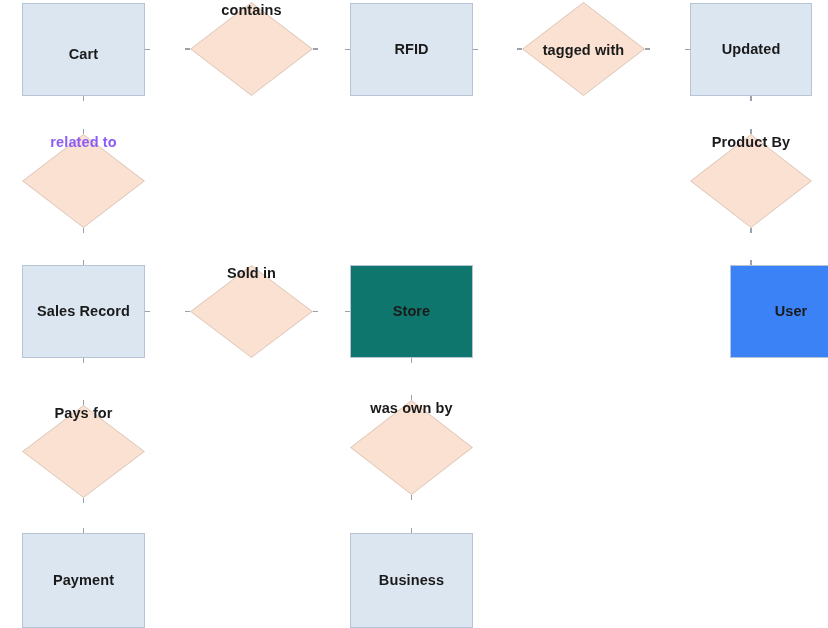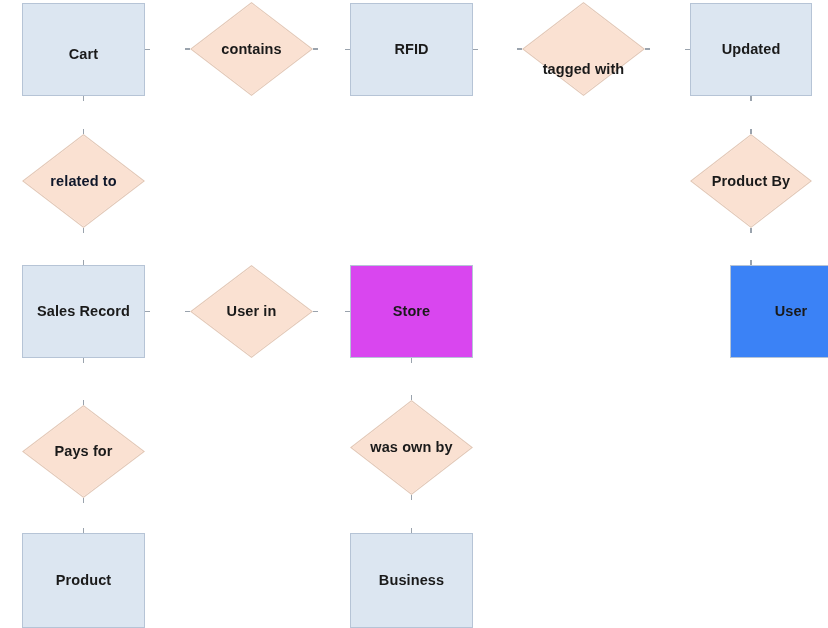--- a/index.html
+++ b/index.html
@@ -33,21 +33,20 @@
     font-weight: bold;
     color: #1a1a1a;
     letter-spacing: 0.1px;
     text-align: center;
     line-height: 1.15;
     white-space: nowrap;
   }
   
   .relationship {
     display: flex;
-    align-items: center;
     justify-content: center;
   }
   .relationship .diamond-shape {
     position: absolute;
     inset: 0;
     background: #fae1d2;
     clip-path: polygon(50% 0%, 100% 50%, 50% 100%, 0% 50%);
   }
   .relationship .diamond-edge {
     position: absolute;
@@ -94,56 +93,56 @@
     </div>
     <div class="node entity" style="left: 350px; top: 3px; width: 123px; height: 93px; background: rgb(220, 230, 241); border-color: rgb(182, 196, 214);">
       <span class="label" style="color: rgb(26, 26, 26);">RFID</span>
     </div>
     <div class="node entity" style="left: 690px; top: 3px; width: 122px; height: 93px; background: rgb(220, 230, 241); border-color: rgb(182, 196, 214);">
       <span class="label" style="color: rgb(26, 26, 26);">Updated</span>
     </div>
     <div class="node entity" style="left: 22px; top: 265px; width: 123px; height: 93px; background: rgb(220, 230, 241); border-color: rgb(182, 196, 214);">
       <span class="label" style="color: rgb(26, 26, 26);">Sales Record</span>
     </div>
-    <div class="node entity" style="left: 350px; top: 265px; width: 123px; height: 93px; background: #d946ef; border-color: rgb(182, 196, 214);">
+    <div class="node entity" style="left: 350px; top: 265px; width: 123px; height: 93px; background: #0f766e; border-color: rgb(182, 196, 214);">
       <span class="label" style="color: rgb(26, 26, 26);">Store</span>
     </div>
     <div class="node entity" style="left: 730px; top: 265px; width: 122px; height: 93px; background: #3b82f6; border-color: rgb(182, 196, 214);">
       <span class="label" style="color: rgb(26, 26, 26);">User</span>
     </div>
     <div class="node entity" style="left: 22px; top: 533px; width: 123px; height: 95px; background: rgb(220, 230, 241); border-color: rgb(182, 196, 214);">
-      <span class="label" style="color: rgb(26, 26, 26);">Product</span>
+      <span class="label" style="color: rgb(26, 26, 26);">Payment</span>
     </div>
     <div class="node entity" style="left: 350px; top: 533px; width: 123px; height: 95px; background: rgb(220, 230, 241); border-color: rgb(182, 196, 214);">
       <span class="label" style="color: rgb(26, 26, 26);">Business</span>
     </div>
     <div class="node relationship" style="left: 190px; top: 2px; width: 123px; height: 94px;">
       <div class="diamond-edge" style="background: rgb(227, 201, 184);"></div>
       <div class="diamond-shape" style="background: rgb(250, 225, 210); transform: scale(0.97);"></div>
       <span class="label" style="color: rgb(26, 26, 26);">contains</span>
     </div>
     <div class="node relationship" style="left: 522px; top: 2px; width: 123px; height: 94px;">
       <div class="diamond-edge" style="background: rgb(227, 201, 184);"></div>
       <div class="diamond-shape" style="background: rgb(250, 225, 210); transform: scale(0.97);"></div>
       <span class="label" style="color: rgb(26, 26, 26); margin-top: 40px;">tagged with</span>
     </div>
     <div class="node relationship" style="left: 22px; top: 134px; width: 123px; height: 94px;">
       <div class="diamond-edge" style="background: rgb(227, 201, 184);"></div>
       <div class="diamond-shape" style="background: rgb(250, 225, 210); transform: scale(0.97);"></div>
-      <span class="label" style="color: #0f172a;">related to</span>
+      <span class="label" style="color: #8b5cf6;">related to</span>
     </div>
     <div class="node relationship" style="left: 690px; top: 134px; width: 122px; height: 94px;">
       <div class="diamond-edge" style="background: rgb(227, 201, 184);"></div>
       <div class="diamond-shape" style="background: rgb(250, 225, 210); transform: scale(0.97);"></div>
       <span class="label" style="color: rgb(26, 26, 26);">Product By</span>
     </div>
     <div class="node relationship" style="left: 190px; top: 265px; width: 123px; height: 93px;">
       <div class="diamond-edge" style="background: rgb(227, 201, 184);"></div>
       <div class="diamond-shape" style="background: rgb(250, 225, 210); transform: scale(0.97);"></div>
-      <span class="label" style="color: rgb(26, 26, 26);">User in</span>
+      <span class="label" style="color: rgb(26, 26, 26);">Sold in</span>
     </div>
     <div class="node relationship" style="left: 22px; top: 405px; width: 123px; height: 93px;">
       <div class="diamond-edge" style="background: rgb(227, 201, 184);"></div>
       <div class="diamond-shape" style="background: rgb(250, 225, 210); transform: scale(0.97);"></div>
       <span class="label" style="color: rgb(26, 26, 26);">Pays for</span>
     </div>
     <div class="node relationship" style="left: 350px; top: 400px; width: 123px; height: 95px;">
       <div class="diamond-edge" style="background: rgb(227, 201, 184);"></div>
       <div class="diamond-shape" style="background: rgb(250, 225, 210); transform: scale(0.97);"></div>
       <span class="label" style="color: rgb(26, 26, 26);">was own by</span>

